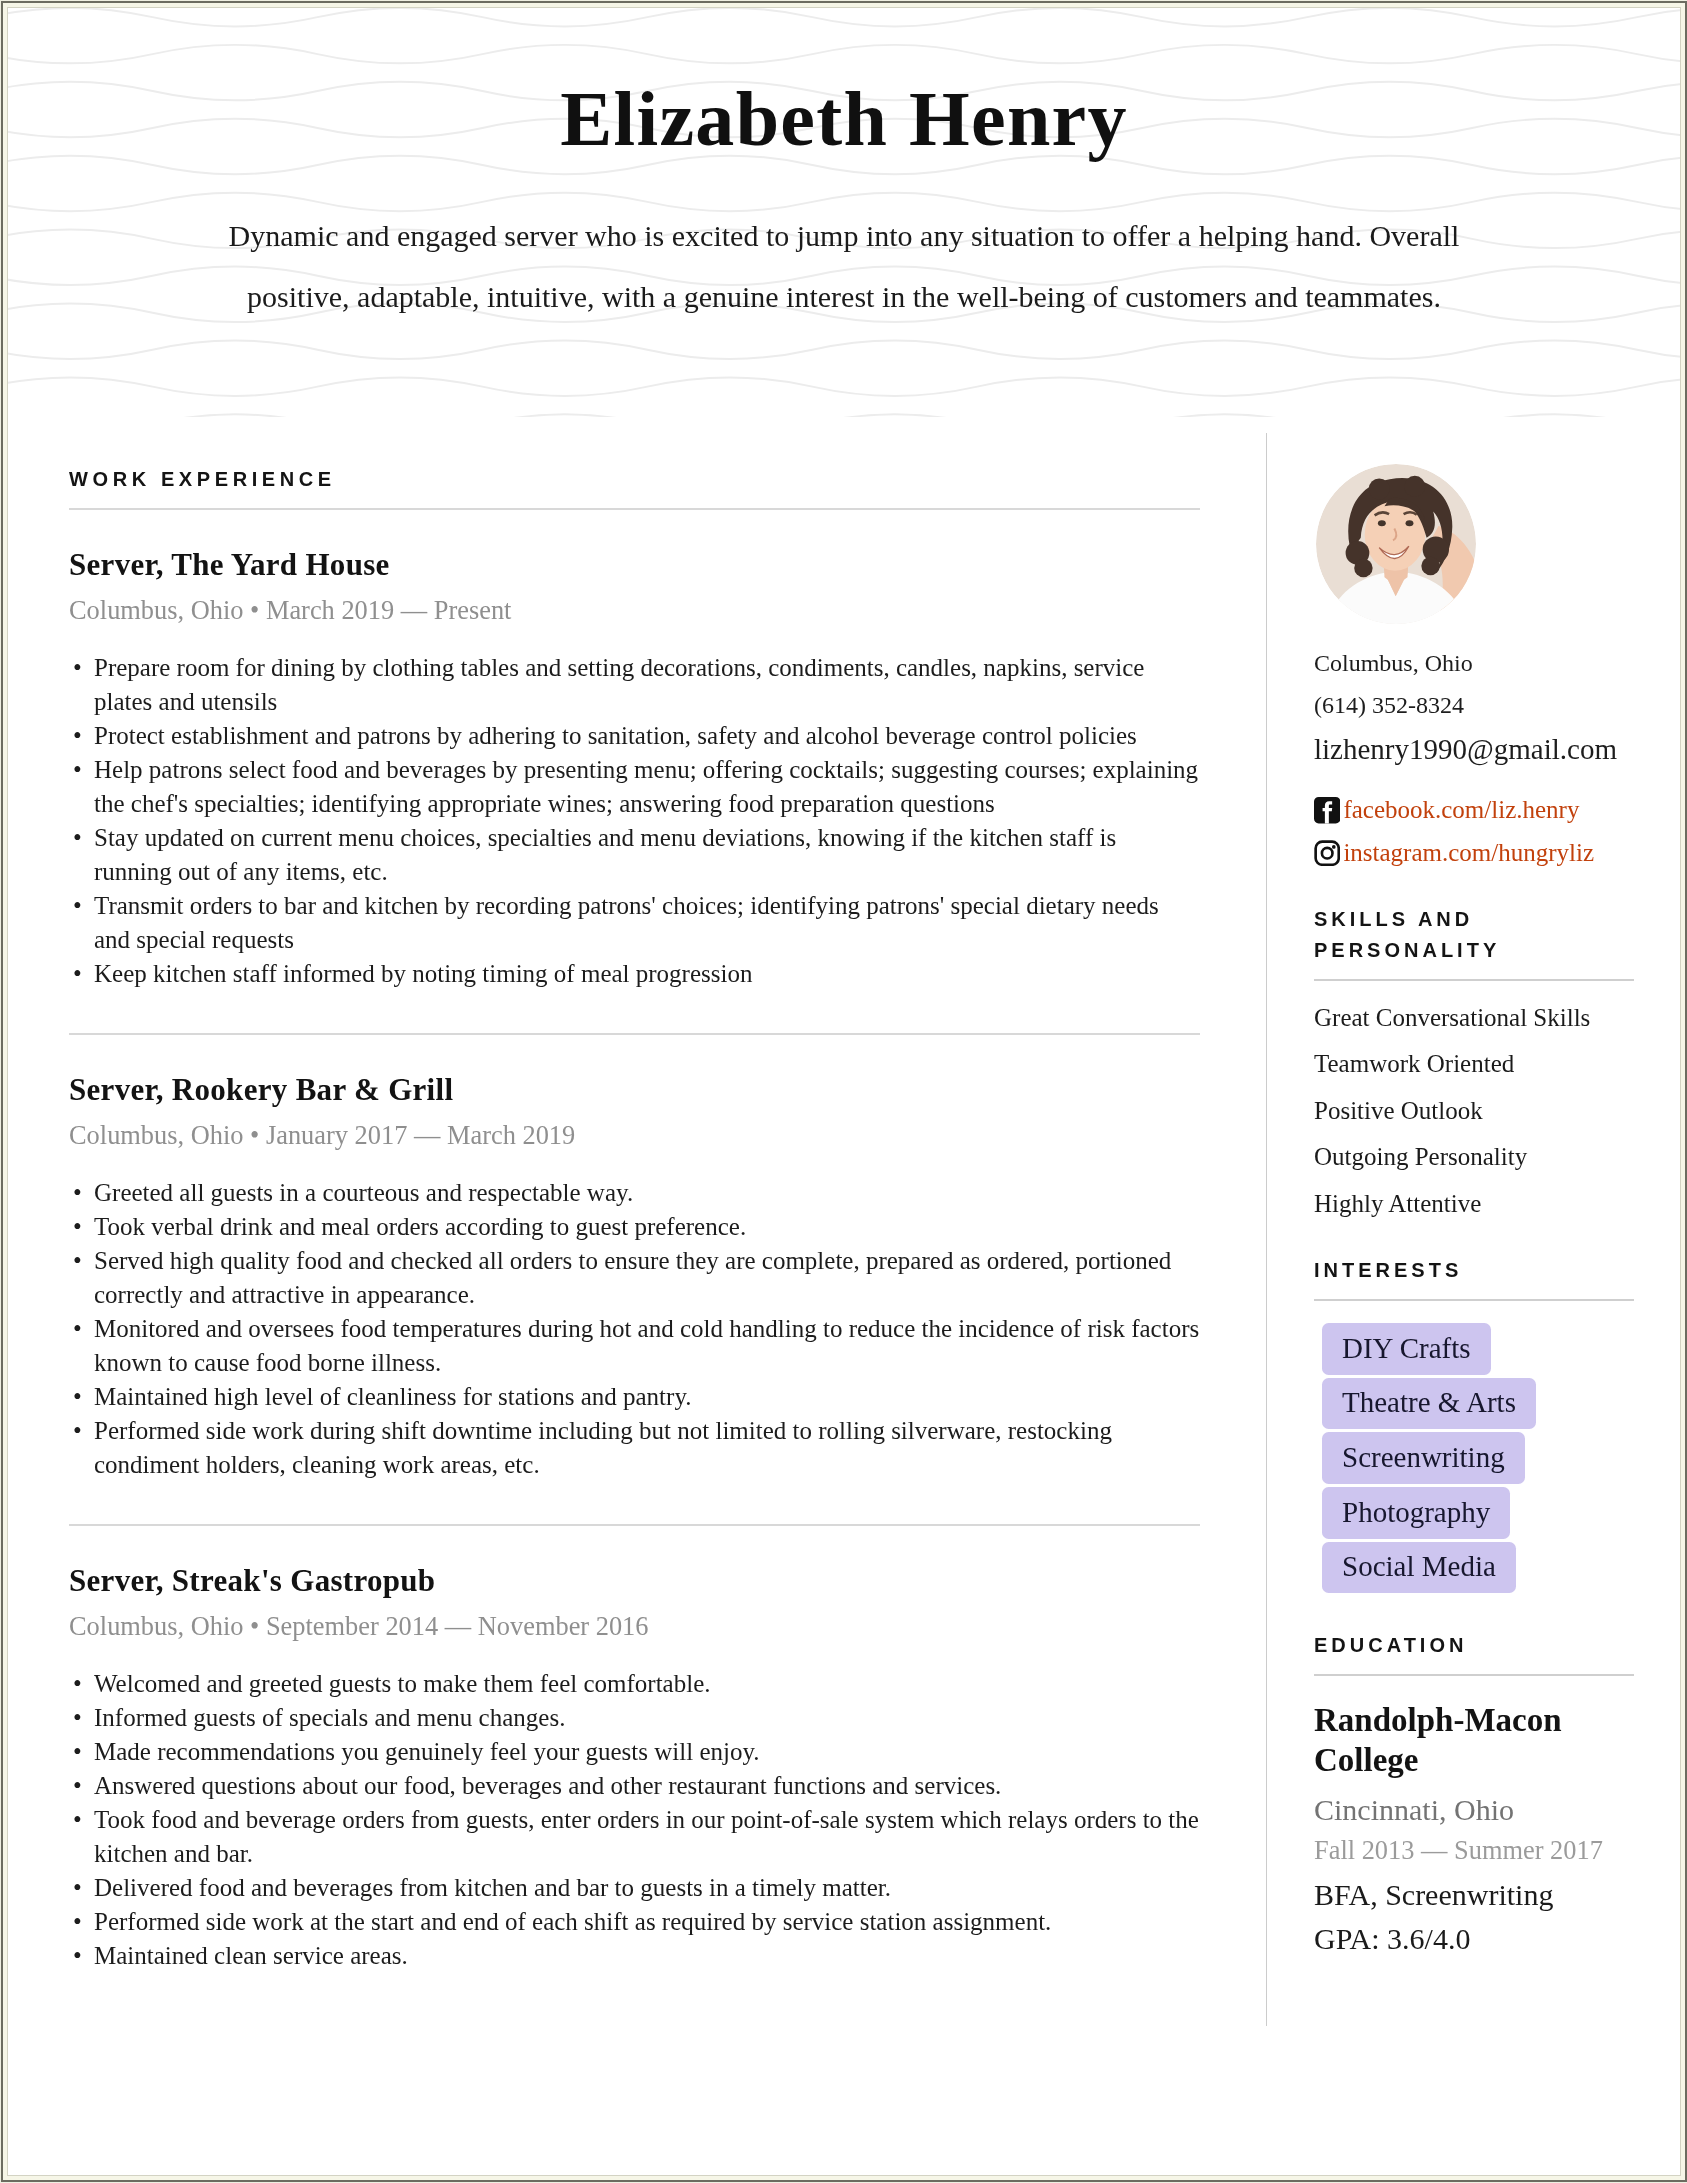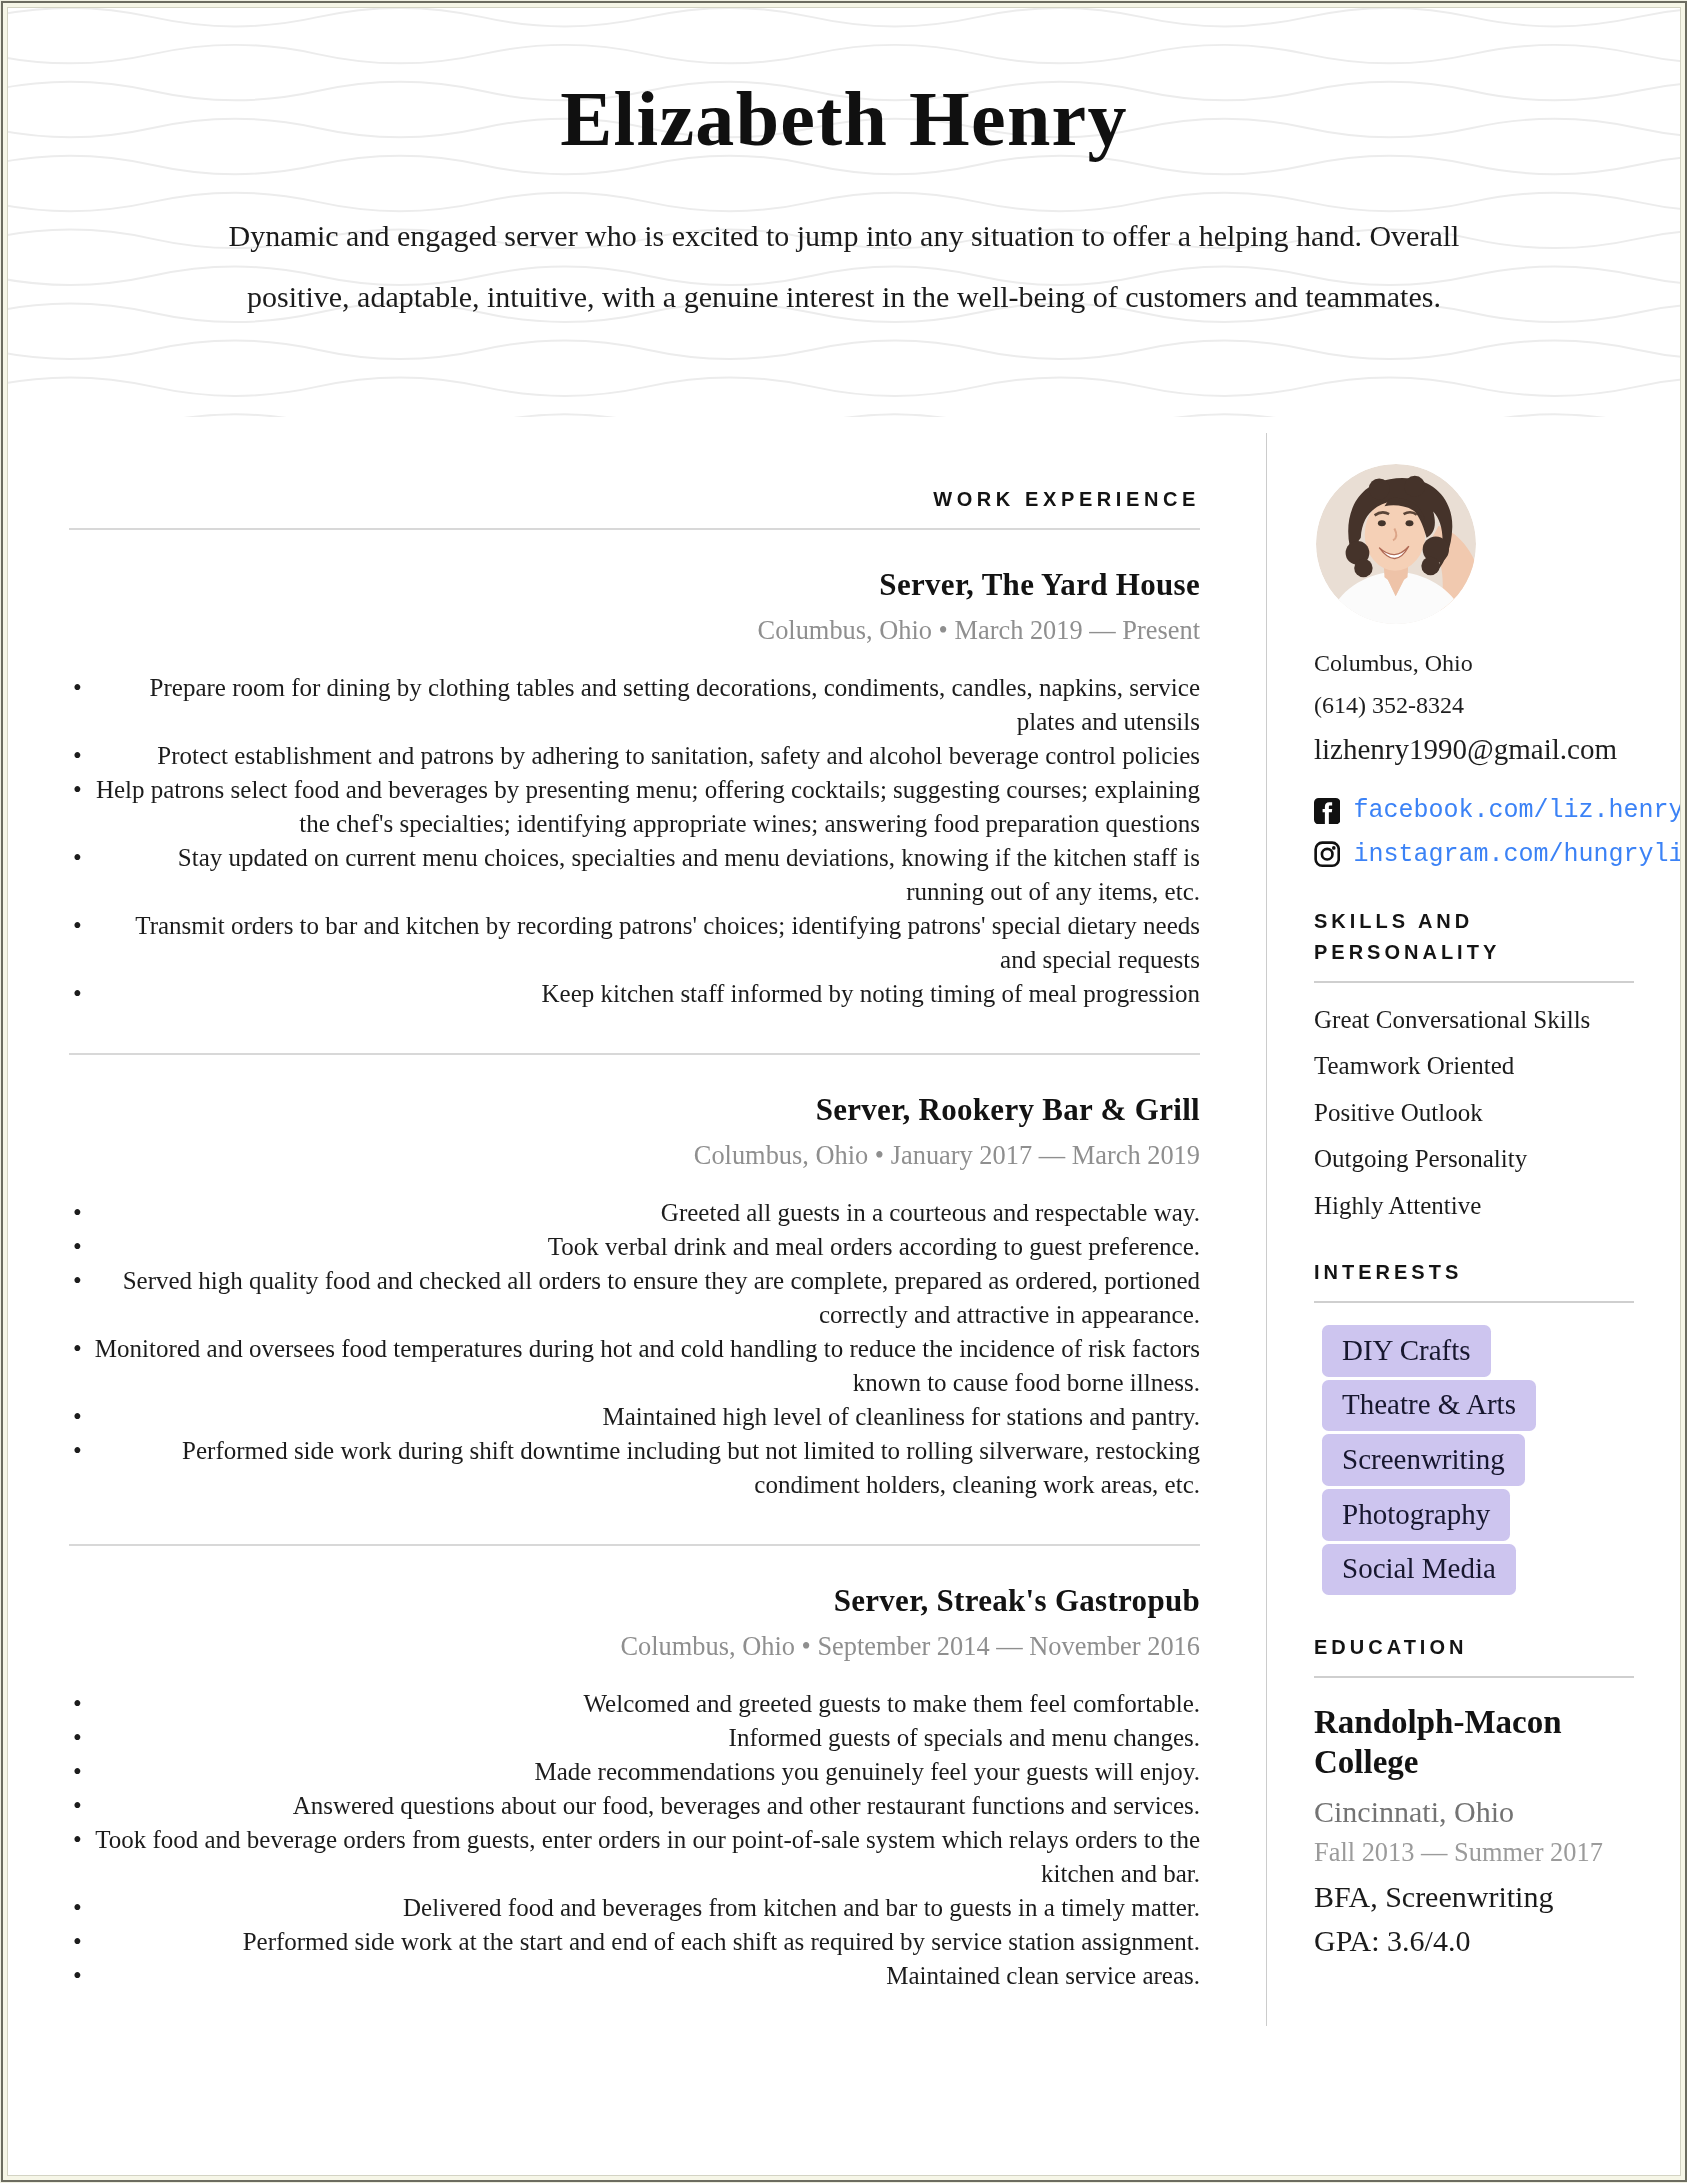--- a/index.html
+++ b/index.html
@@ -16,21 +16,21 @@
   .frame.b4 { inset:7.3px; border:0.7px solid #d3d3c3; z-index:40; }
 
   .waves { position:absolute; top:0; left:0; width:1688px; height:417px; z-index:0; }
 
   
   .header { position:absolute; top:0; left:0; width:1688px; text-align:center; z-index:2; }
   .name { margin-top:74px; font-size:78px; font-weight:bold; line-height:1.15; color:#101010; letter-spacing:1.3px; }
   .summary { margin:41px auto 0; max-width:1255px; font-size:30px; line-height:2.04; color:#1b1b1b; }
 
   
-  .left-col { position:absolute; left:69px; top:488px; width:1131px; z-index:2;text-align:right; }
+  .left-col { position:absolute; left:69px; top:468px; width:1131px; z-index:2; }
   .section-label { font-family:"Liberation Sans", sans-serif; font-weight:700; font-size:20px; letter-spacing:4.6px; color:#141414; }
   .rule { border:none; border-top:2px solid #d8d8d8; margin-top:17px; }
   .job { margin-top:37px; }
   .job-sep { margin-top:42px; }
   .job-title { font-size:31px; font-weight:700; color:#131313; letter-spacing:0.3px; }
   .job-meta { margin-top:12px; font-size:26.4px; color:#8f8f8f; }
   .bullets { margin-top:25px; list-style:none; }
   .bullets li { position:relative; padding-left:25px; font-size:25px; line-height:1.36; color:#1c1c1c; }
   .bullets li::before { content:"•"; position:absolute; left:4px; top:0; }
 
@@ -39,21 +39,21 @@
 
   
   .sidebar { position:absolute; left:1314px; top:464px; width:343px; z-index:2; }
   .photo { width:160px; height:160px; border-radius:50%; overflow:hidden; margin-left:2px; }
   .photo svg { display:block; }
   .contact { margin-top:26.4px; }
   .contact-line { font-size:24px; color:#1d1d1d; margin-top:14.5px; }
   .contact-line.first { margin-top:0; }
   .contact-line.email { font-size:29px; }
   .social { margin-top:30px; }
-  .social-row { display:flex; align-items:center; gap:13px; margin-top:14.5px; font-size:25px; color:#3b82f6;font-family:Liberation Mono, monospace; }
+  .social-row { display:flex; align-items:center; gap:3px; margin-top:14.5px; font-size:25px; color:#c2410c; }
   .social-row:first-child { margin-top:0; }
   .sicon { width:26.4px; height:26.4px; flex:0 0 26.4px; display:inline-block; }
   .side-label { margin-top:37px; font-family:"Liberation Sans", sans-serif; font-weight:700; font-size:20px; letter-spacing:4px; line-height:1.55; color:#141414; max-width:277px; }
   .side-rule { border:none; border-top:2px solid #cfcfcf; margin-top:13.2px; width:320px; }
   .skills-list { list-style:none; margin-top:22.5px; }
   .skills-list li { font-size:25px; color:#1b1b1b; margin-top:18.5px; }
   .skills-list li:first-child { margin-top:0; }
   .tags { margin-top:22.5px; }
   .tag { display:block; width:fit-content; background:#cdc5ef; color:#17172e; border-radius:6.6px; padding:8.6px 20px 10px; font-size:29px; margin-top:3px; margin-left:8px; }
   .tag:first-child { margin-top:0; }

